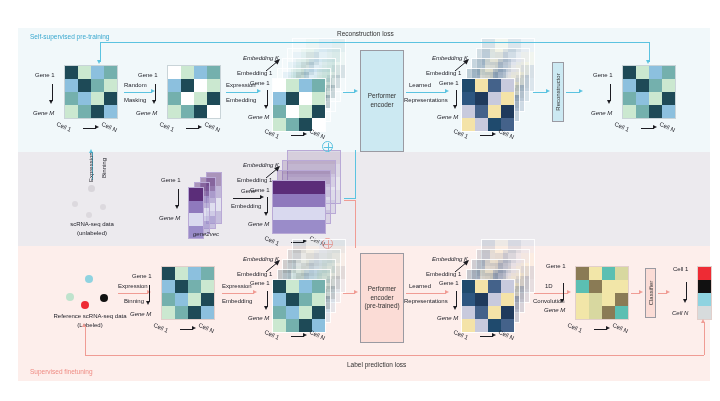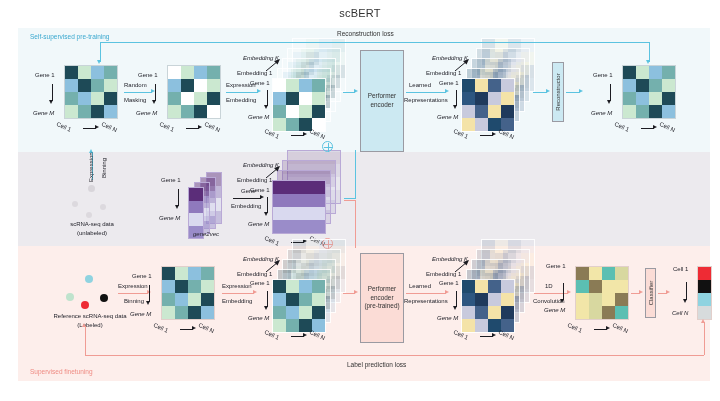--- a/index.html
+++ b/index.html
@@ -67,21 +67,20 @@
   .plus.b i{background:#5bc3e0;}
   .plus.p i{background:#f09c94;}
   .plus i.hx{left:1px;top:4.5px;width:9px;height:1px;}
   .plus i.vy{top:1px;left:4.5px;height:9px;width:1px;}
 </style>
 </head>
 <body>
 
 <div id="stage">
 
-  <div class="t title ctr" style="left:0;top:7px;width:720px;">scBERT</div>
 
   <div class="band" id="band-pre"></div>
   <div class="band" id="band-mid"></div>
   <div class="band" id="band-fine"></div>
 
   <div class="t bandlabel" style="left:30px;top:33px;color:#3aa8cf;">Self-supervised pre-training</div>
   <div class="t bandlabel" style="left:30px;top:368px;color:#ef8b83;">Supervised finetuning</div>
 
   <div class="mat" id="m-raw" style="left: 64px; top: 65px; width: 54px; height: 54px; grid-template-columns: repeat(4, 1fr); grid-template-rows: repeat(4, 1fr); border: 1px solid rgb(201, 212, 216);">
       <div style="background: rgb(30, 74, 87);"></div>

